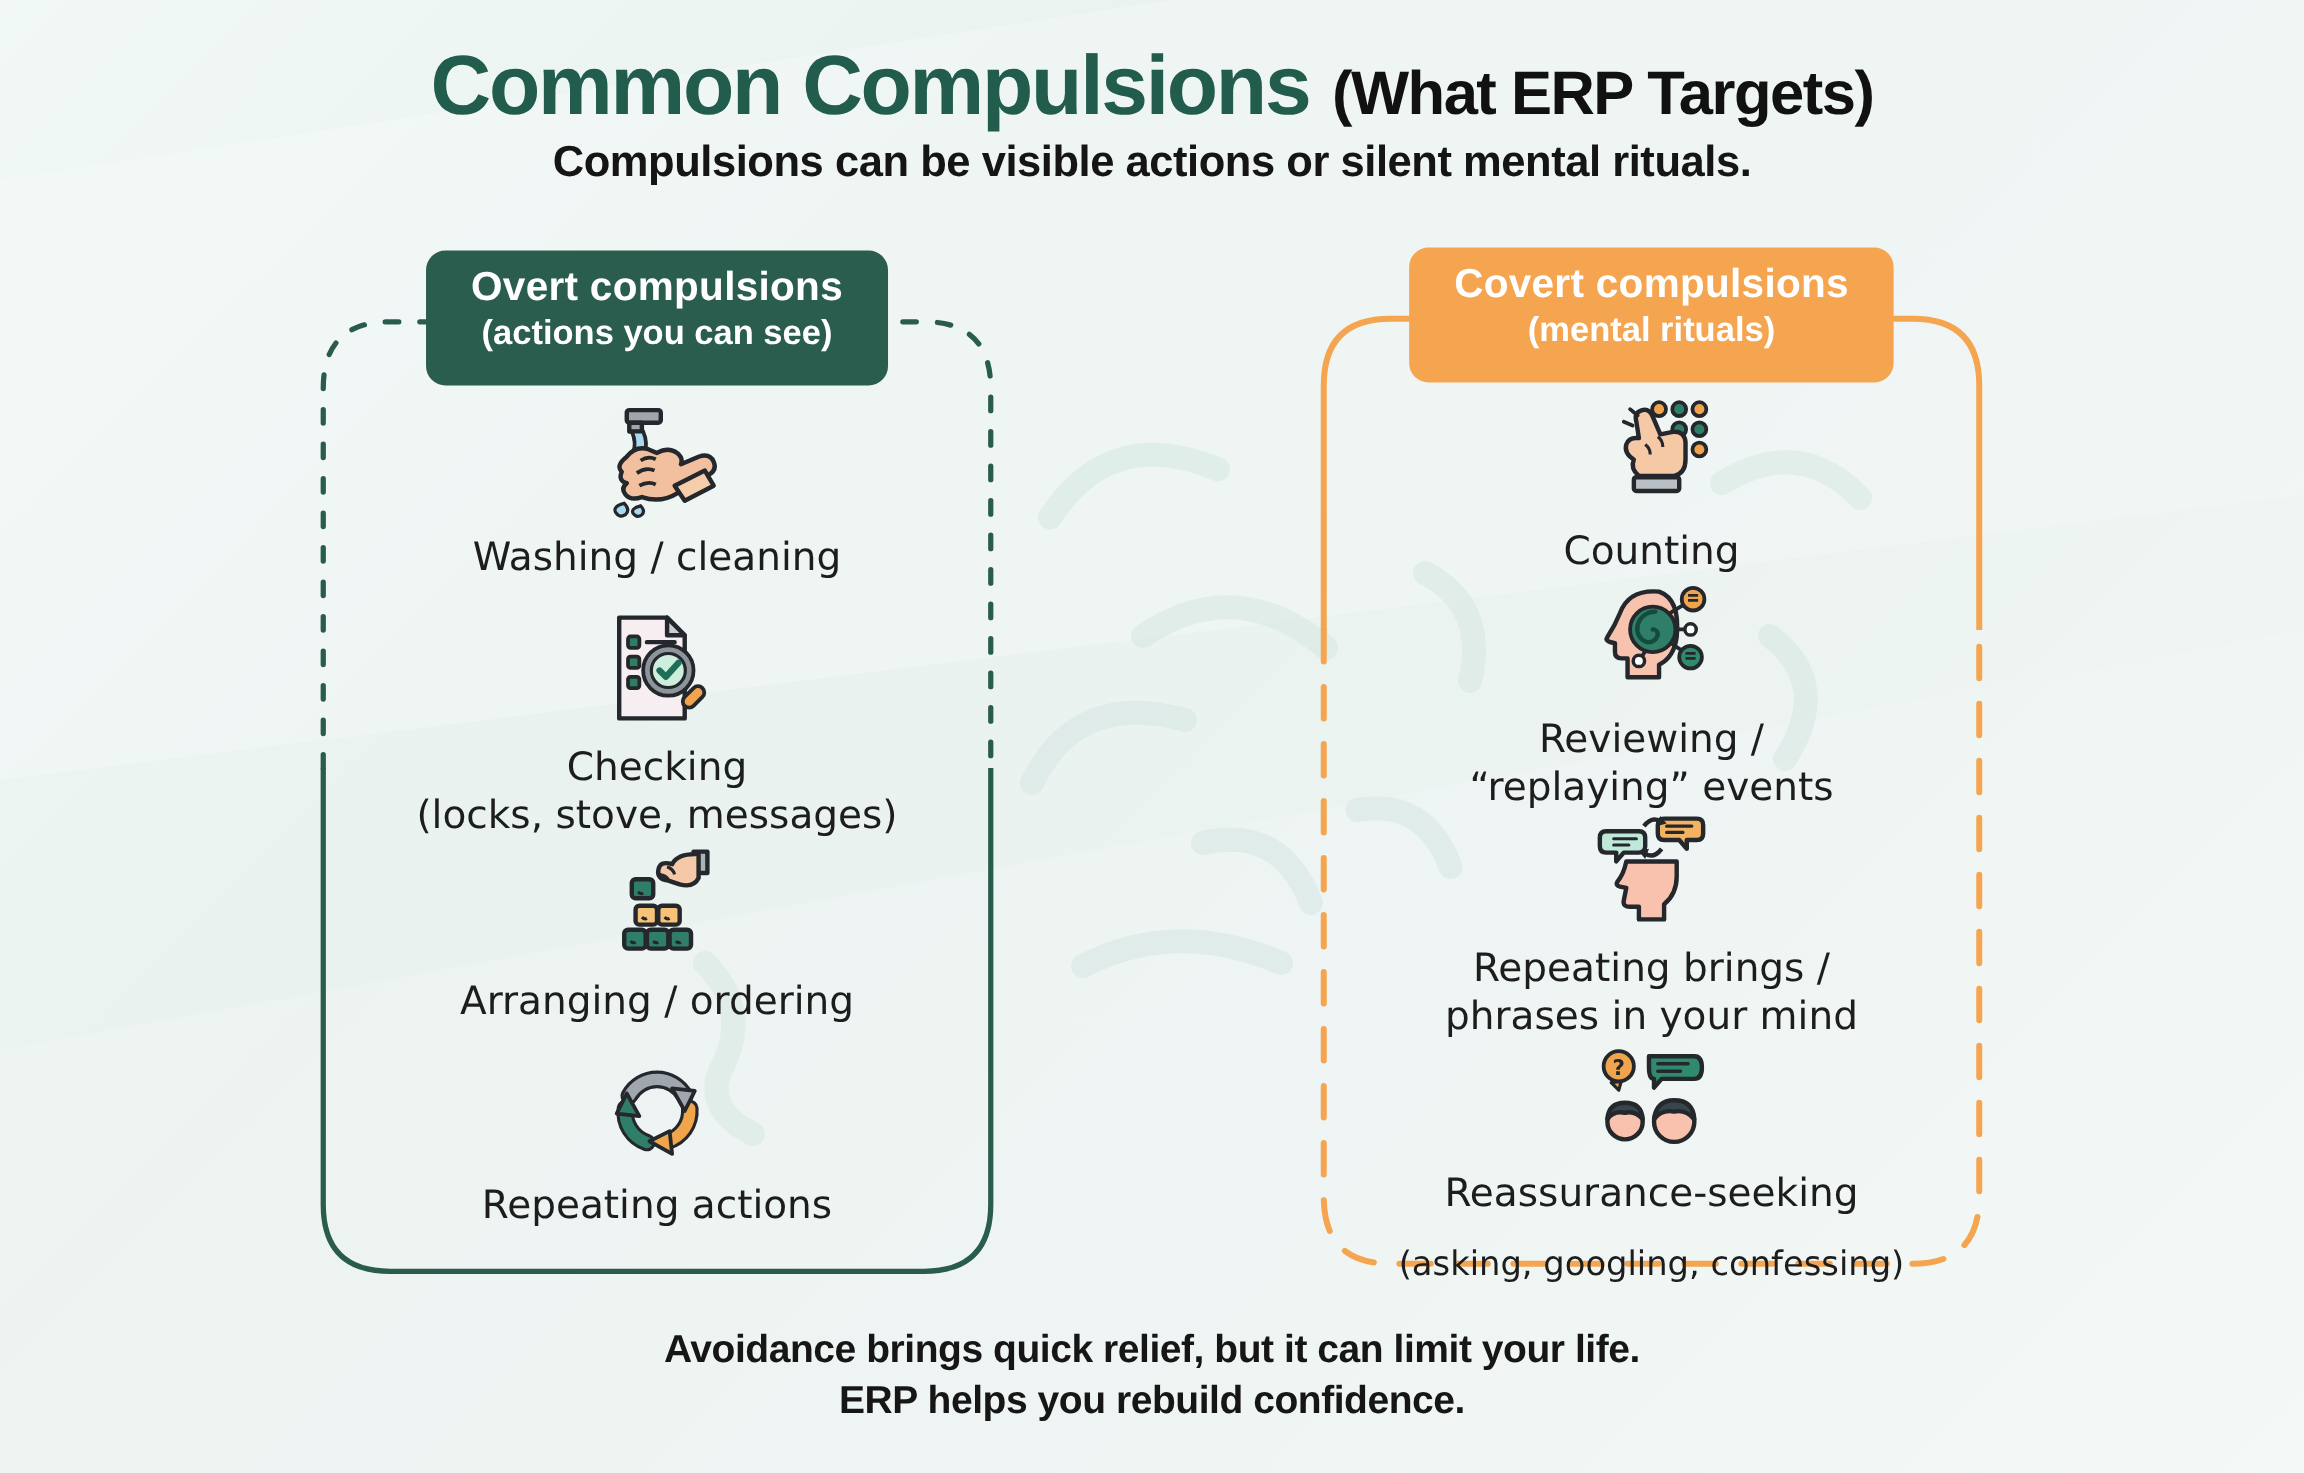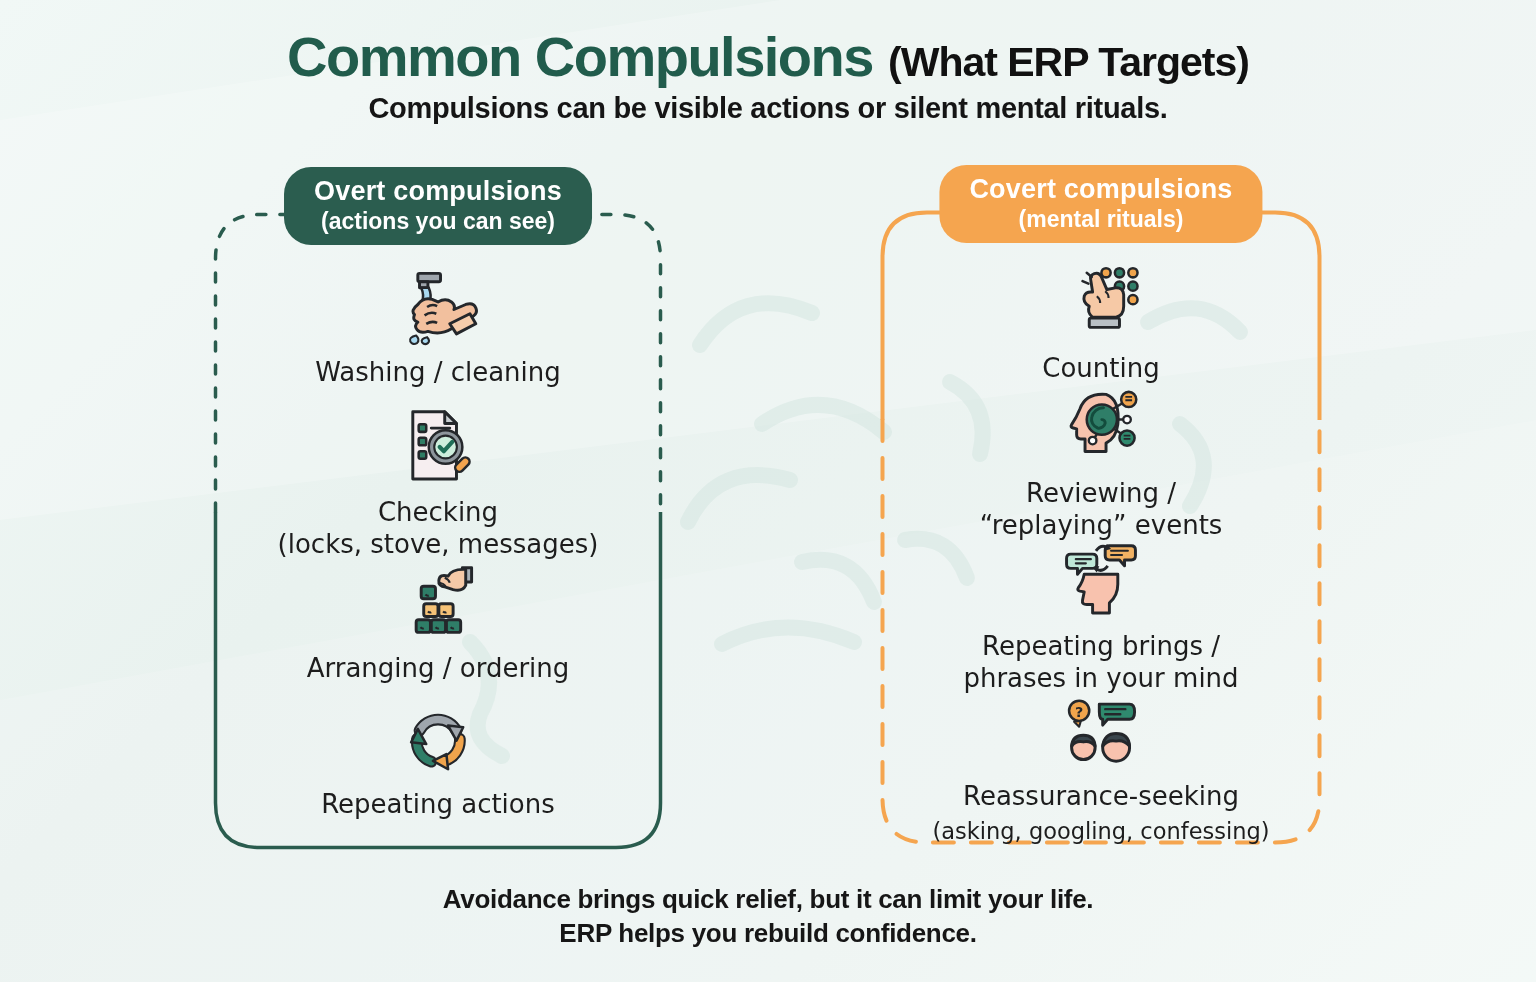--- a/index.html
+++ b/index.html
@@ -27,33 +27,33 @@
   }
 
   
   .panel { position:absolute; }
   .panel > svg.frame { position:absolute; inset:0; }
   .panel-overt  { left:213px; top:212px; width:450px; height:638px; }
   .panel-covert { left:880px; top:210px; width:442px; height:635px; }
 
   .badge {
     position:absolute; left:50%; transform:translateX(-50%); top:-45px;
-    border-radius:27px; text-align:center; padding:9px 30px 10px; color:#ffffff;
+    border-radius:13px; text-align:center; padding:9px 30px 22px; color:#ffffff;
     font-family:"Liberation Sans", sans-serif; white-space:nowrap;
   }
   .badge-overt  { background:#2b5d4f; }
   .badge-covert { background:#f5a54f; }
   .badge .b1 { font-size:27px; font-weight:bold; letter-spacing:.2px; }
   .badge .b2 { font-size:23px; font-weight:bold; margin-top:1px; }
 
   .item { position:absolute; left:0; right:0; text-align:center; }
   .item .icon { height:86px; display:flex; justify-content:center; align-items:center; margin-bottom:7px; }
   .item .icon svg { width:84px; height:84px; }
   .label    { font-size:26px;   color:#1d1d1d; line-height:1.22; }
-  .sublabel { font-size:22.5px; color:#1d1d1d; line-height:1.25; margin-top:4px; }
+  .sublabel { font-size:22.5px; color:#1d1d1d; line-height:1.25; margin-top:16px; }
 
   
   .footer {
     position:absolute; top:882px; left:0; right:0; text-align:center;
     font-family:"Liberation Sans", sans-serif; font-weight:bold; font-size:26px;
     letter-spacing:-0.3px; color:#161616; line-height:1.32;
   }
 
   .ic { stroke:#24272b; stroke-width:3.5; stroke-linejoin:round; stroke-linecap:round; }
 </style>

